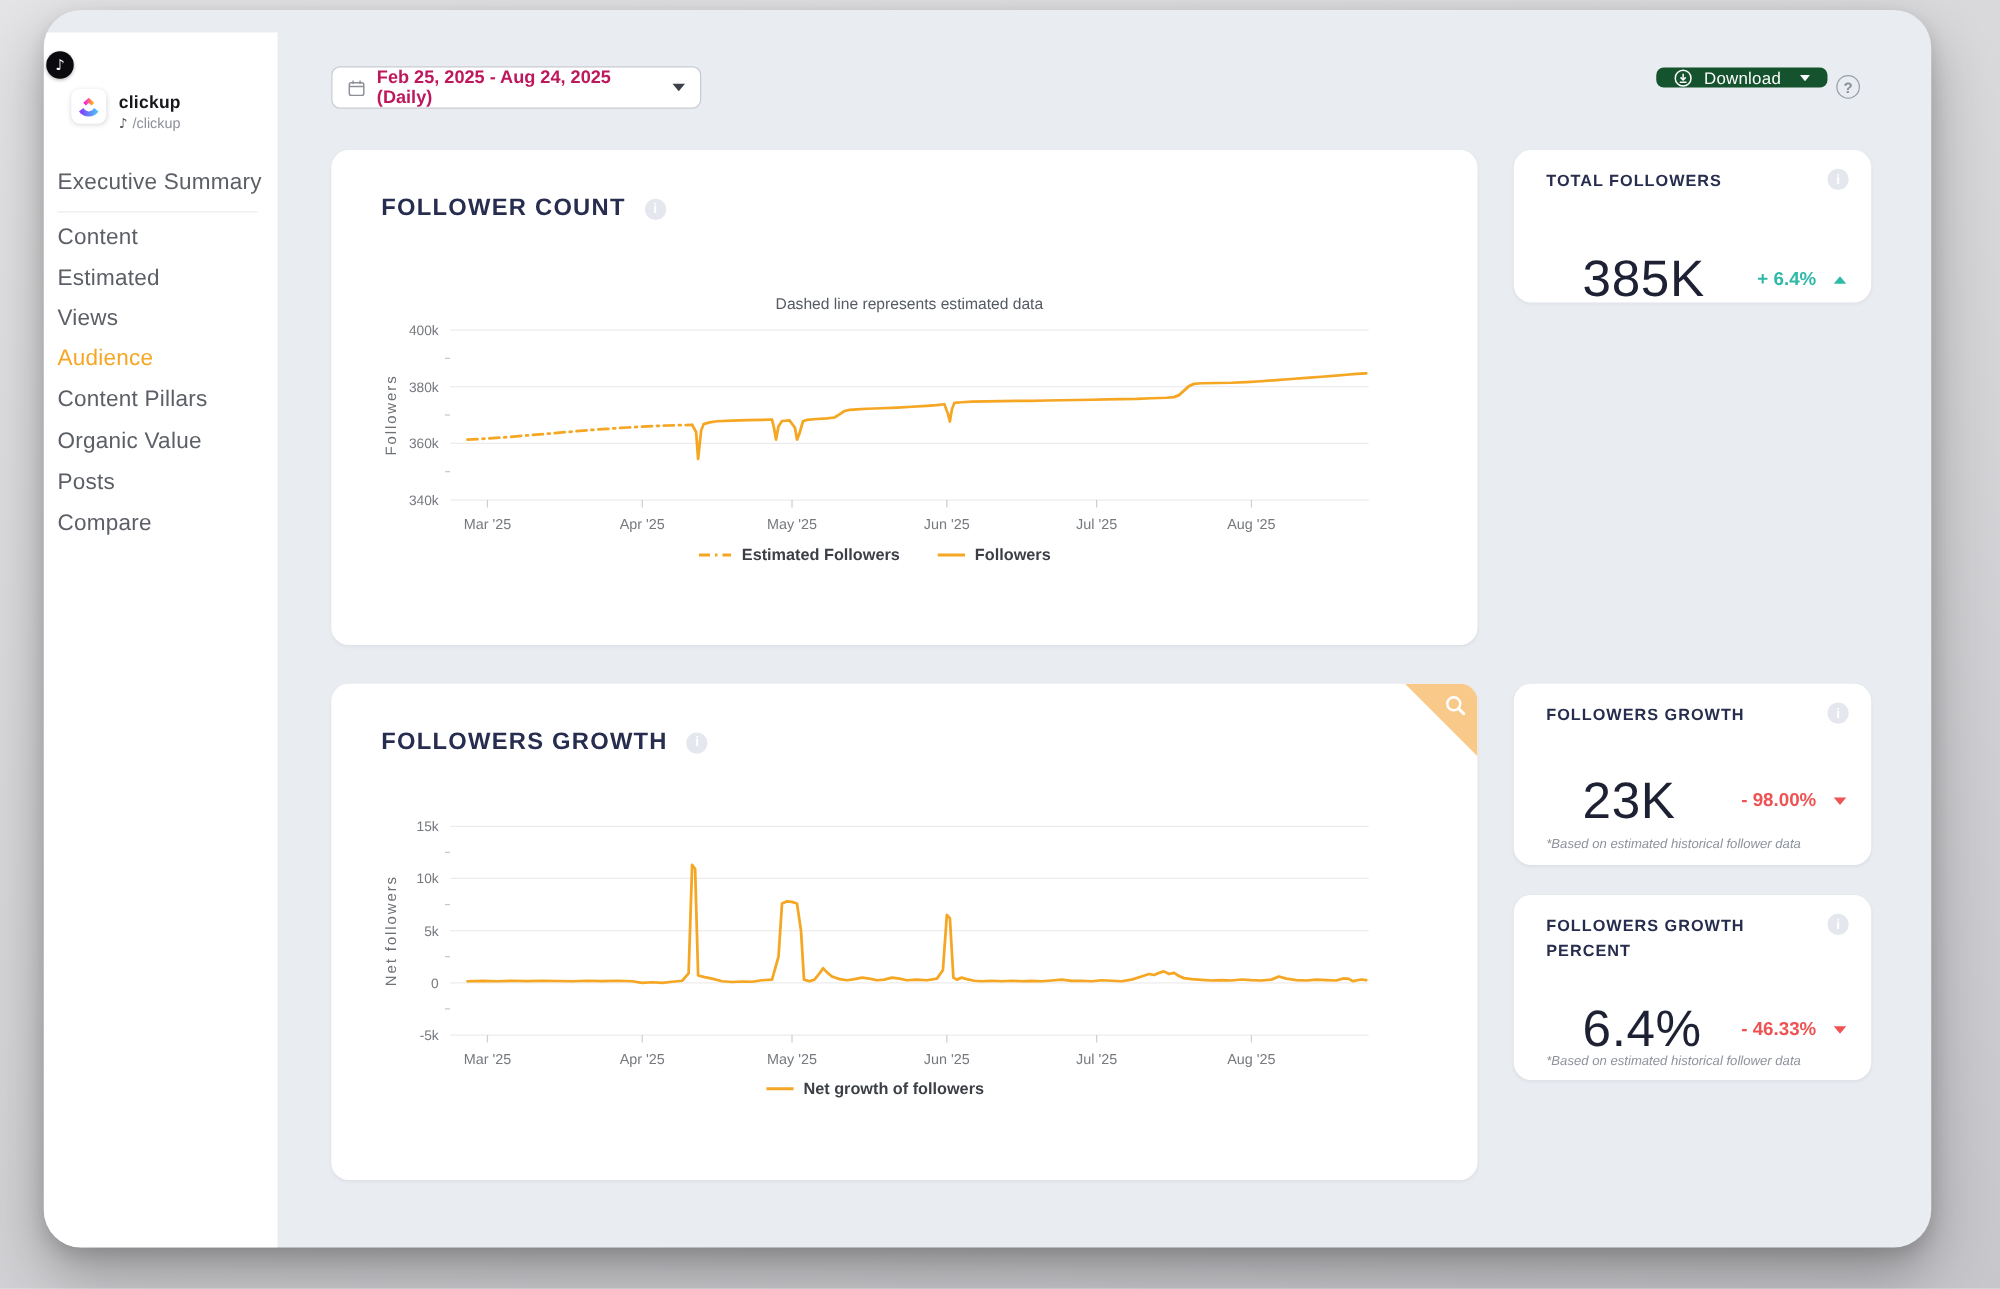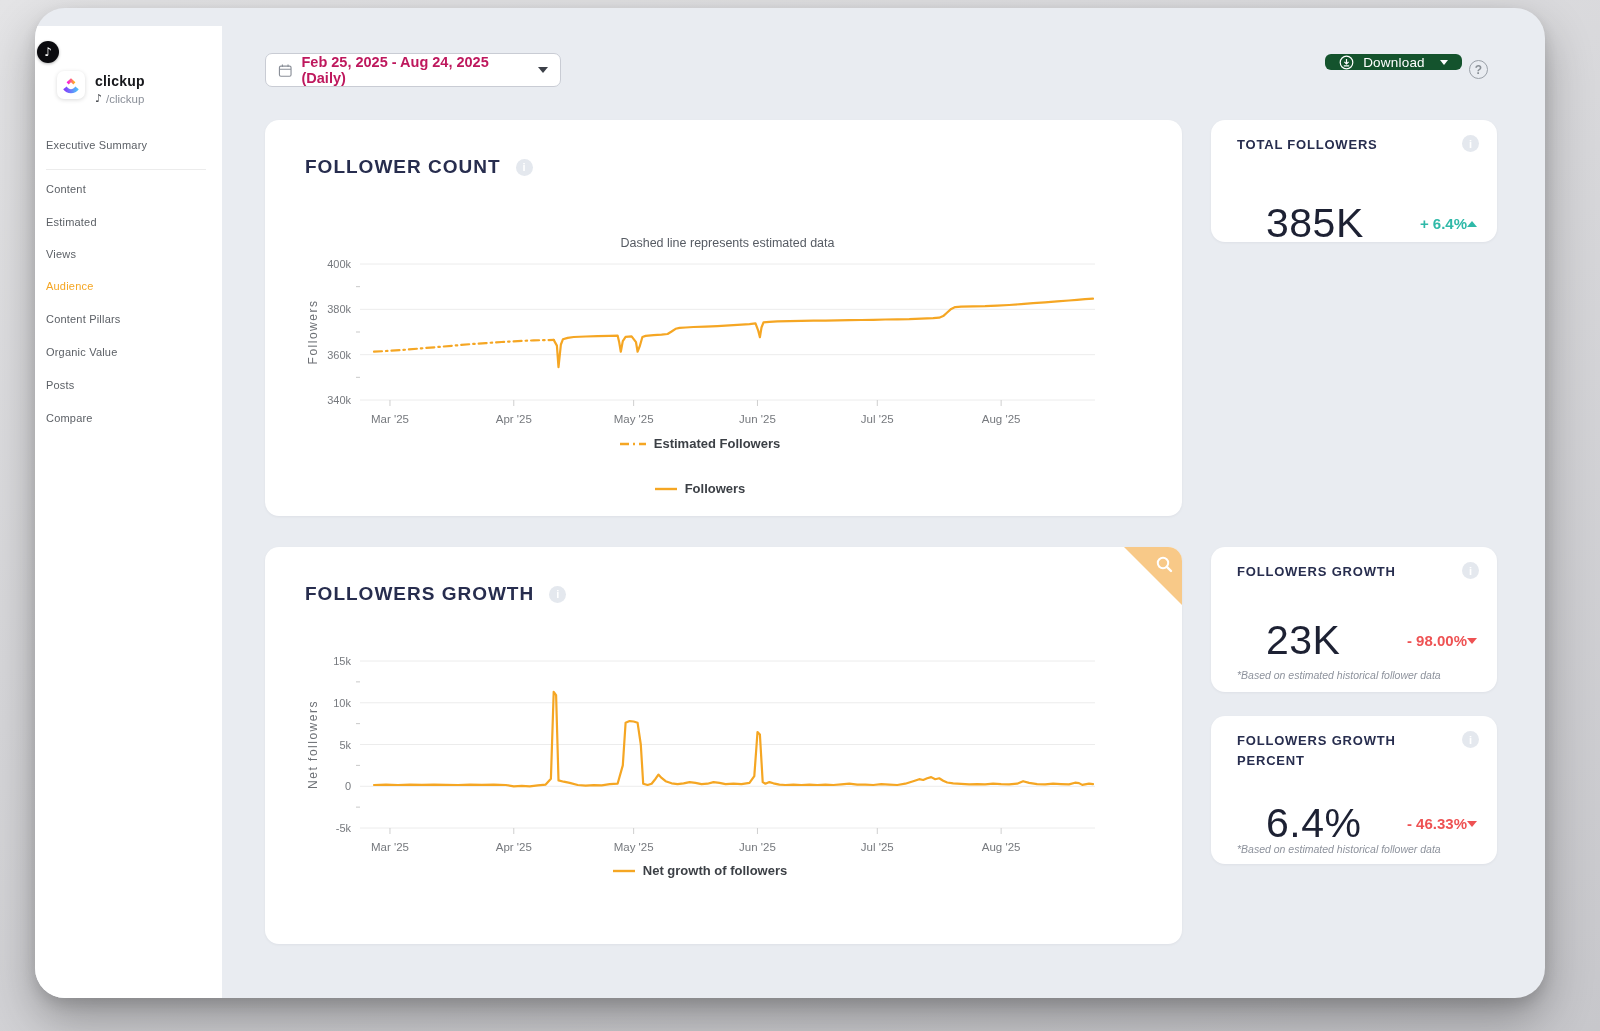--- a/index.html
+++ b/index.html
@@ -17,21 +17,21 @@
   .window-clip { position:absolute; inset:0; border-radius:30px; overflow:hidden; }
   
   .sidebar { position:absolute; left:0; top:0; bottom:0; width:187px; background:#ffffff;margin-top:18px; }
   .avatar {
     position:absolute; left:22px; top:45px; width:28px; height:28px; border-radius:7px;
     background:#fff; box-shadow:0 1px 4px rgba(0,0,0,.15); display:flex; align-items:center; justify-content:center;
   }
   .account-name { position:absolute; left:60px; top:47px; font-size:14px; font-weight:700; color:#17181c; letter-spacing:.2px; }
   .account-handle { position:absolute; left:60px; top:66px; font-size:11.5px; color:#8a8f98; display:flex; align-items:center; gap:4px; }
   .tt-glyph { font-family:"DejaVu Sans", sans-serif; font-size:11px; color:#4a4d52; }
-  .nav-item { position:absolute; left:11px; width:168px; height:22px; font-size:11px; font-weight:500;
+  .nav-item { position:absolute; left:11px; width:168px; height:22px; font-size:18px; font-weight:500;
     color:#5c6066; letter-spacing:.2px; cursor:pointer; line-height:22px; }
   .nav-item.active { color:#f5a623; }
   .nav-divider { position:absolute; left:11px; width:160px; height:1px; background:#ececec; }
   
   .tiktok-badge {
     position:absolute; left:2px; top:33px; width:22px; height:22px; border-radius:50%;
     background:#0b0b0f; display:flex; align-items:center; justify-content:center; z-index:5;
     box-shadow:0 1px 3px rgba(0,0,0,.3);
   }
   .tiktok-badge span { font-family:"DejaVu Sans", sans-serif; color:#fff; font-size:12px; line-height:1; }
@@ -61,34 +61,34 @@
   .card-title-row { position:absolute; left:40px; top:36px; display:flex; align-items:center; gap:15px; }
   .chart-title { font-size:19px; font-weight:600; letter-spacing:1px; color:#272d4e; }
   .info-icon {
     width:17px; height:17px; border-radius:50%; background:#e4e8ee; color:#fff; font-size:11px; font-weight:700;
     display:flex; align-items:center; justify-content:center; flex:0 0 auto;
   }
   .chart-subtitle { position:absolute; left:95px; top:116px; width:735px; text-align:center; font-size:12.5px; color:#565b63; z-index:2; pointer-events:none; }
   svg.chart { position:absolute; overflow:visible; font-family:"Liberation Sans",sans-serif; }
   #chart0 { left:40px; top:105px; }
   #chart1 { left:40px; top:95px; }
-  .legend-row { position:absolute; left:0; top:316px; width:870px; display:flex; justify-content:center; gap:30px; align-items:center;flex-direction:column; }
+  .legend-row { position:absolute; left:0; top:316px; width:870px; display:flex; justify-content:center; gap:30px; align-items:center; }
   .legend-item { display:flex; align-items:center; gap:8px; font-size:13px; font-weight:700; color:#3c4046; }
   
   .corner-zoom { position:absolute; right:0; top:0; width:0; height:0; border-top:58px solid #f8c988; border-left:58px solid transparent; cursor:pointer; }
   .corner-zoom svg { position:absolute; right:8px; top:-50px; }
   
   .stat-card-total { left:1176px; top:112px; width:286px; height:122px; }
   .stat-card-growth { left:1176px; top:539px; width:286px; height:145px; }
   .stat-card-percent { left:1176px; top:708px; width:286px; height:148px; }
   .stat-title-row { position:absolute; left:26px; top:15px; right:18px; display:flex; justify-content:space-between; align-items:flex-start; }
   .stat-title { font-size:13px; font-weight:600; letter-spacing:.8px; color:#272d4e; line-height:1.55; max-width:200px; }
   .stat-value-row { position:absolute; left:26px; right:20px; display:flex; justify-content:space-between; align-items:center; }
   .stat-value { font-size:41px; font-weight:500; color:#1d2133; letter-spacing:.5px;margin-left:29px; }
-  .stat-change { font-size:15px; font-weight:600; display:flex; align-items:center; gap:0; }
+  .stat-change { font-size:15px; font-weight:600; display:flex; align-items:center; gap:14px; }
   .stat-change.up { color:#2fb9a8; }
   .stat-change.down { color:#ee5253; }
   .tri-up { width:0; height:0; border-left:5px solid transparent; border-right:5px solid transparent; border-bottom:6px solid #2fb9a8; }
   .tri-down { width:0; height:0; border-left:5px solid transparent; border-right:5px solid transparent; border-top:6px solid #ee5253; }
   .stat-footnote { position:absolute; left:26px; font-size:10.5px; font-style:italic; color:#8d929c; }
 </style>
 </head>
 <body>
 
 <div class="window">

